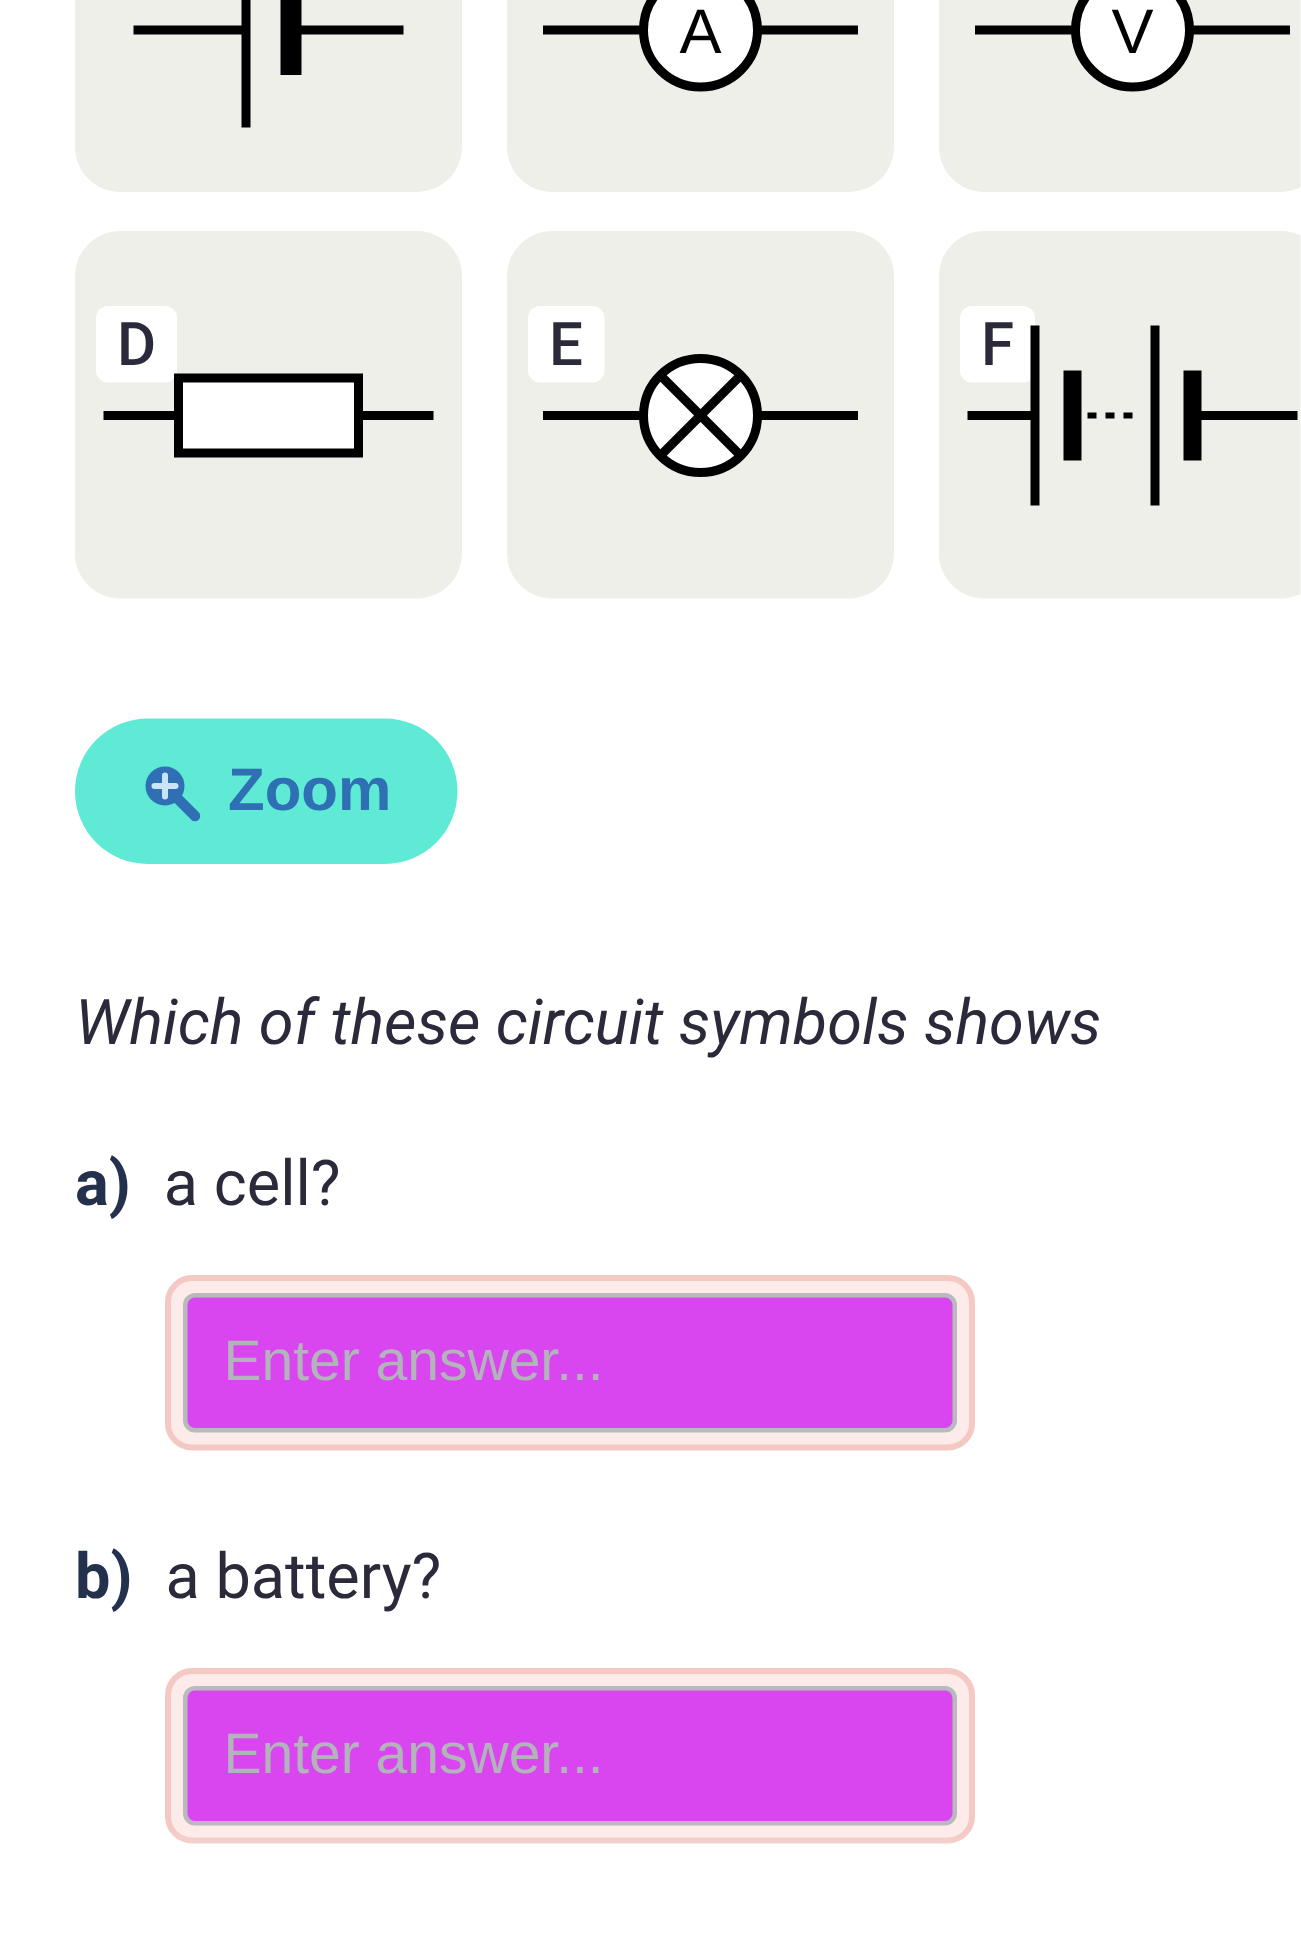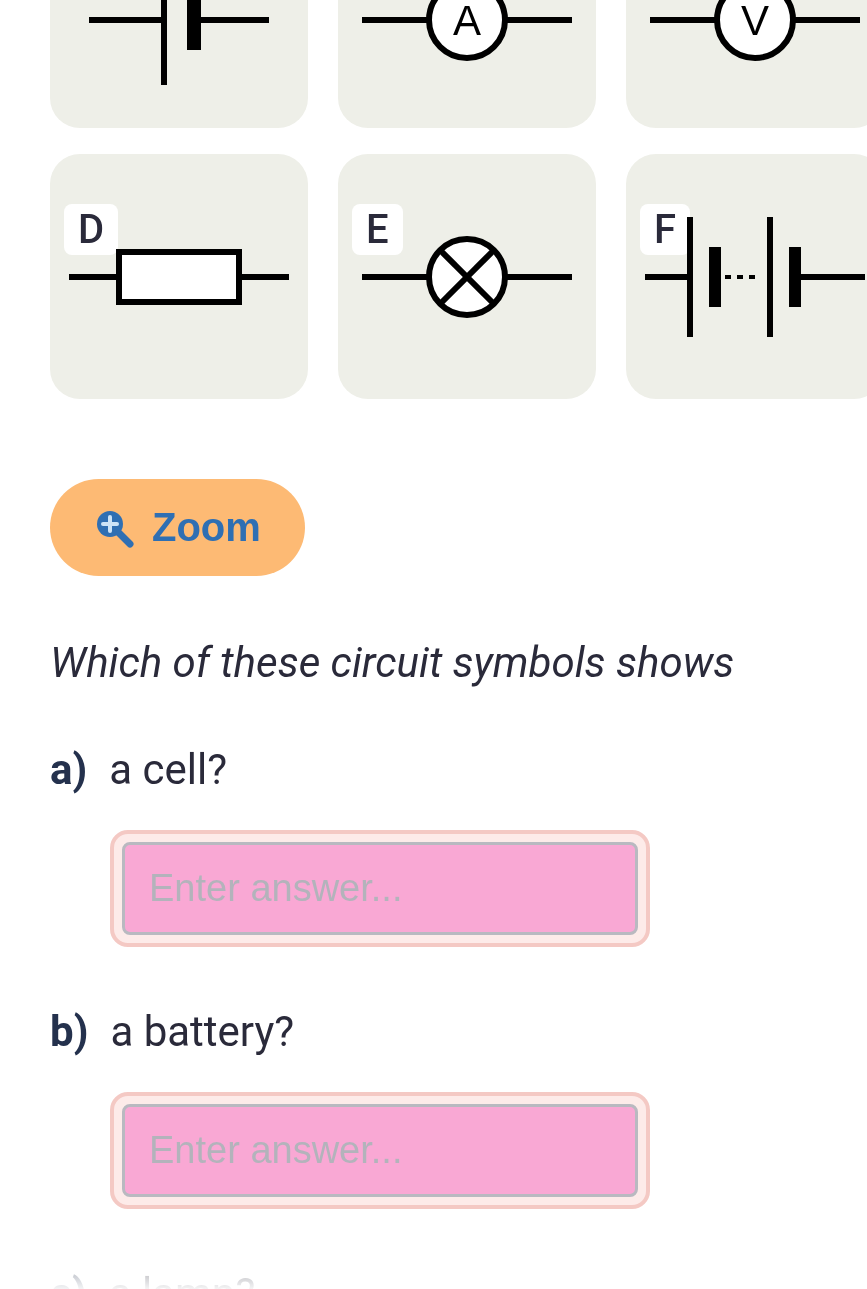--- a/index.html
+++ b/index.html
@@ -44,30 +44,30 @@
     position: absolute;
     left: 50%;
     top: 50%;
     transform: translate(-50%, -50%);
   }
   .row1 .symbol-svg { top: 80px; }
   .zoom-btn {
     display: inline-flex;
     align-items: center;
     gap: 18px;
-    background: #fdba74;
+    background: #5eead4;
     border: none;
     border-radius: 55px;
     padding: 26px 44px;
     font-size: 40px;
     font-weight: 700;
     color: #2f6fb3;
     cursor: pointer;
     margin-top: 54px;
-    margin-bottom: 62px;
+    margin-bottom: 82px;
   }
   .zoom-icon {
     width: 40px;
     height: 40px;
   }
   .question-text {
     font-size: 42px;
     color: #2a2a3a;
     margin-bottom: 58px;
     font-weight: 400;
@@ -95,21 +95,21 @@
     border: 4px solid #f4c9c4;
     border-radius: 18px;
     background: #fdebe9;
   }
   .answer-input {
     width: 100%;
     padding: 22px 24px;
     font-size: 38px;
     border: 3px solid #b9b9c0;
     border-radius: 8px;
-    background: #f9a8d4;
+    background: #d946ef;
     color: #2a2a3a;
     outline: none;
   }
   .answer-input::placeholder { color: #b3b3bb; }
   .fade-bottom {
     position: absolute;
     left: 0; right: 0; bottom: 0;
     height: 70px;
     background: linear-gradient(to bottom, rgba(255,255,255,0), rgba(255,255,255,0.95));
     pointer-events: none;

